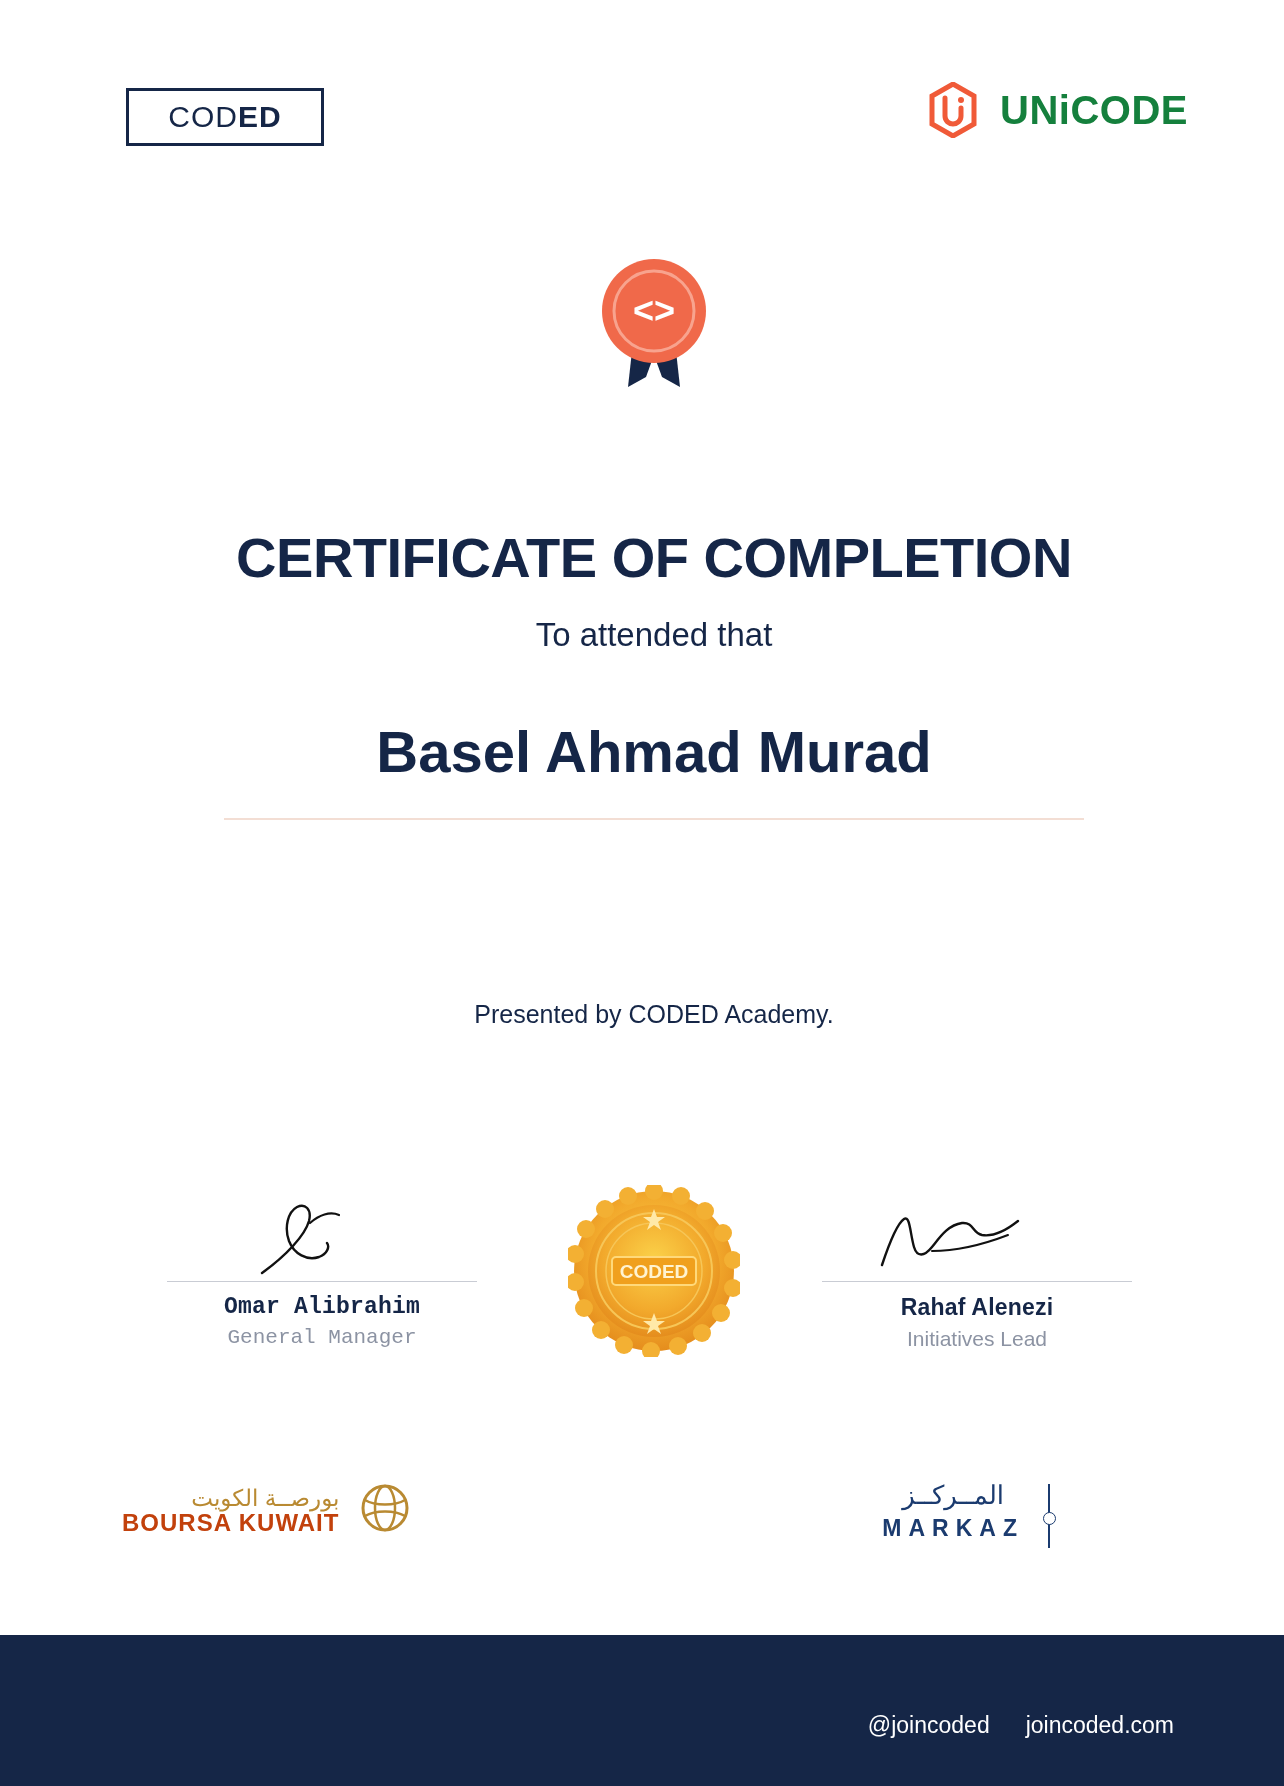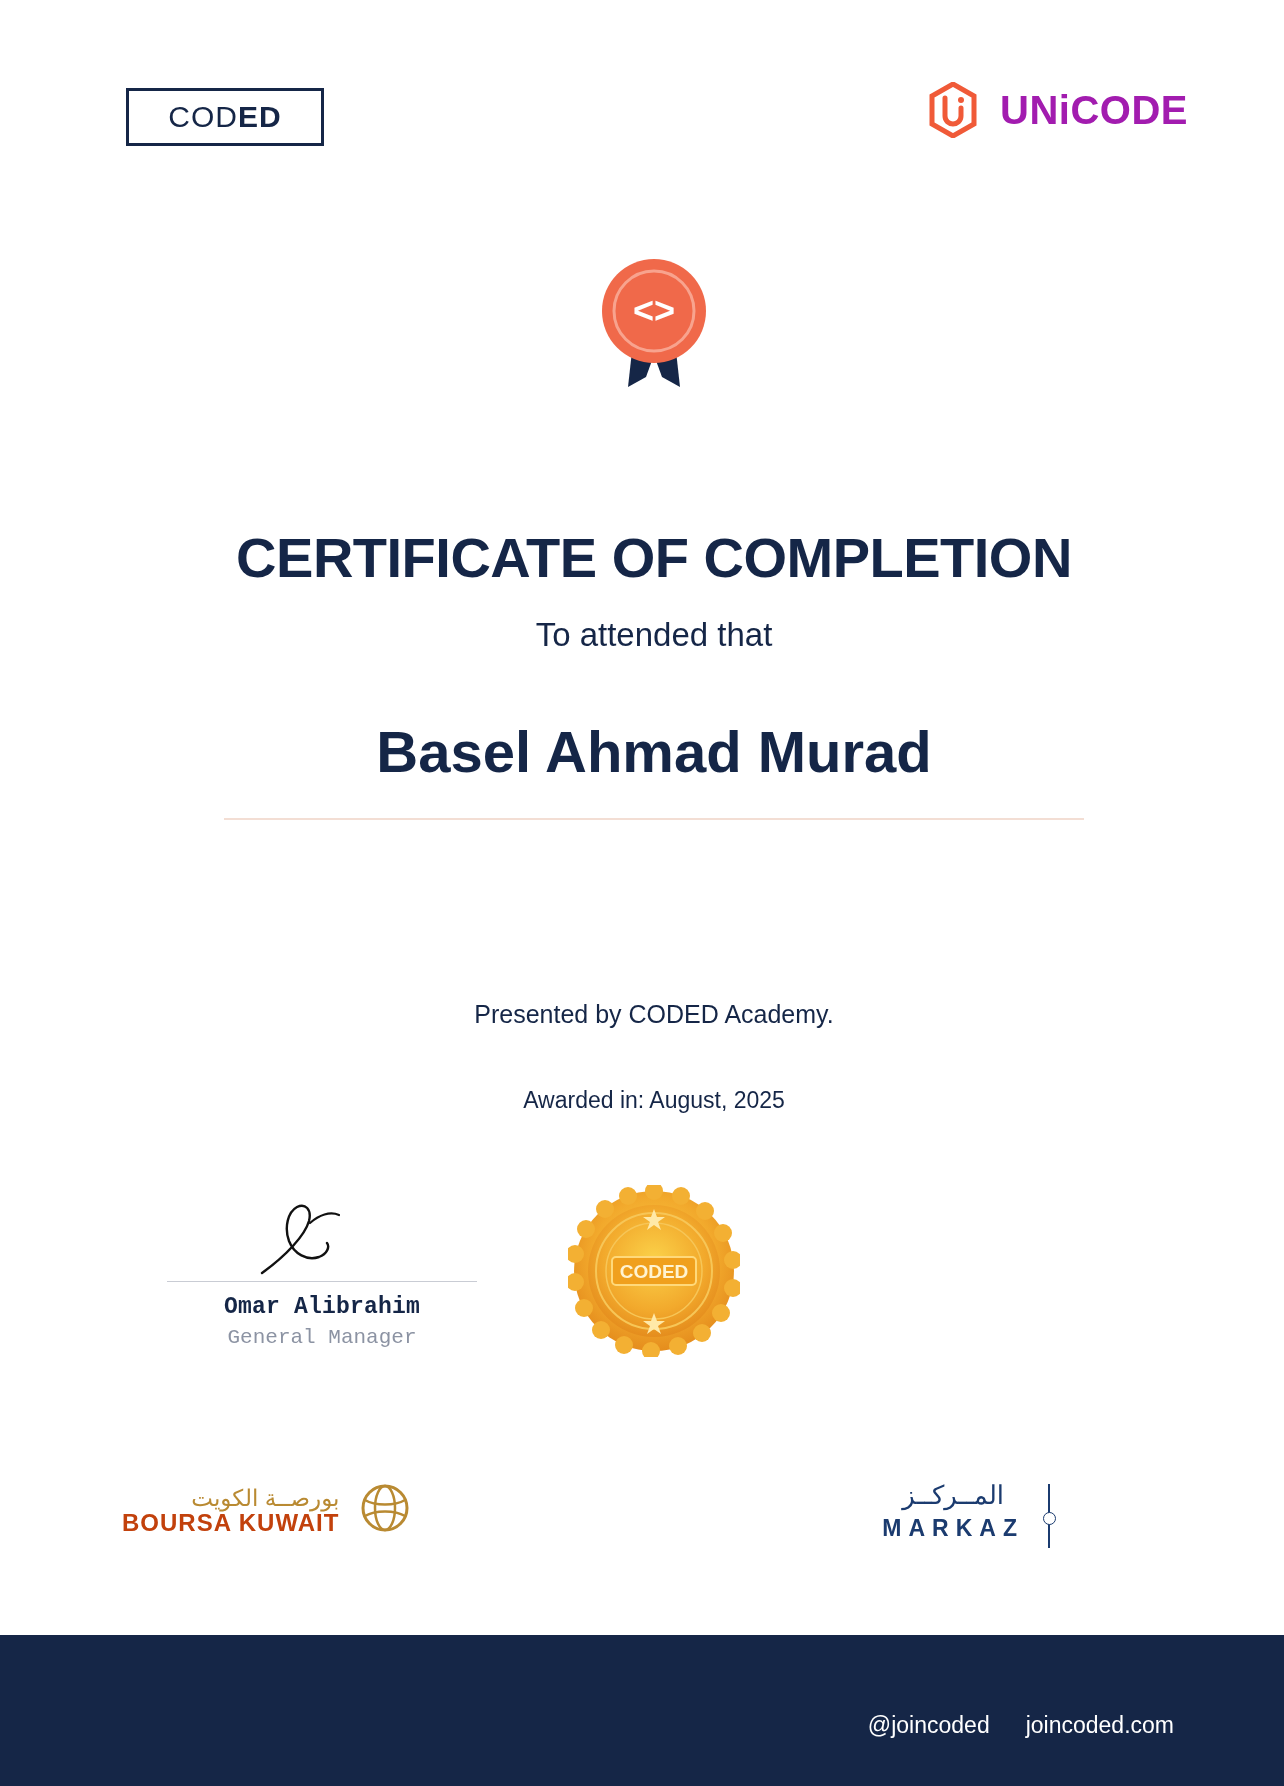--- a/index.html
+++ b/index.html
@@ -55,21 +55,21 @@
   }
   .unicode-logo .mark {
     width: 50px;
     height: 56px;
     position: relative;
   }
   .unicode-logo .word {
     font-size: 40px;
     font-weight: 700;
     letter-spacing: 0.5px;
-    color: #a21caf;
+    color: #15803d;
     margin-left: 8px;
   }
 
   
   .medal {
     position: absolute;
     left: 50%;
     top: 255px;
     transform: translateX(-50%);
     width: 120px;
@@ -299,34 +299,44 @@
         <text x="60" y="68" font-family="'Liberation Sans', sans-serif" font-size="36" font-weight="700" fill="#ffffff" text-anchor="middle">&lt;&gt;</text>
       </svg>
     </div>
 
     <div class="title">CERTIFICATE OF COMPLETION</div>
     <div class="subtitle">To attended that</div>
     <div class="recipient">Basel Ahmad Murad</div>
     <div class="recipient-rule"></div>
 
     <div class="presented">Presented by CODED Academy.</div>
-    <div class="awarded">Awarded in: August, 2025</div>
 
     <div class="sig left">
       <div class="ink">
         <svg width="310" height="86" viewBox="0 0 310 86">
           <path d="M95 78 C120 60 138 40 142 26 C145 14 138 8 130 12 C121 17 117 32 122 46 C127 59 140 66 152 62 C160 59 163 52 160 48" fill="none" stroke="#111" stroke-width="2.4" stroke-linecap="round"></path>
           <path d="M143 28 C152 20 163 16 172 20" fill="none" stroke="#111" stroke-width="2.2" stroke-linecap="round"></path>
         </svg>
       </div>
       <div class="rule"></div>
       <div class="name">Omar Alibrahim</div>
       <div class="role">General Manager</div>
     </div>
 
+    <div class="sig right">
+      <div class="ink">
+        <svg width="310" height="86" viewBox="0 0 310 86">
+          <path d="M60 70 C68 46 76 28 82 24 C88 20 88 38 92 52 C95 62 102 62 110 52 C118 42 126 30 140 28 C152 27 150 38 160 40 C172 42 186 34 196 26" fill="none" stroke="#111" stroke-width="2.4" stroke-linecap="round"></path>
+          <path d="M110 56 C132 56 160 50 186 40" fill="none" stroke="#111" stroke-width="2" stroke-linecap="round"></path>
+        </svg>
+      </div>
+      <div class="rule"></div>
+      <div class="name">Rahaf Alenezi</div>
+      <div class="role">Initiatives Lead</div>
+    </div>
 
     <div class="seal">
       <svg width="172" height="172" viewBox="0 0 172 172">
         <defs>
           <radialGradient id="g1" cx="50%" cy="42%" r="62%">
             <stop offset="0%" stop-color="#fbd24a"></stop>
             <stop offset="62%" stop-color="#f2a92c"></stop>
             <stop offset="100%" stop-color="#e2871a"></stop>
           </radialGradient>
         </defs>

